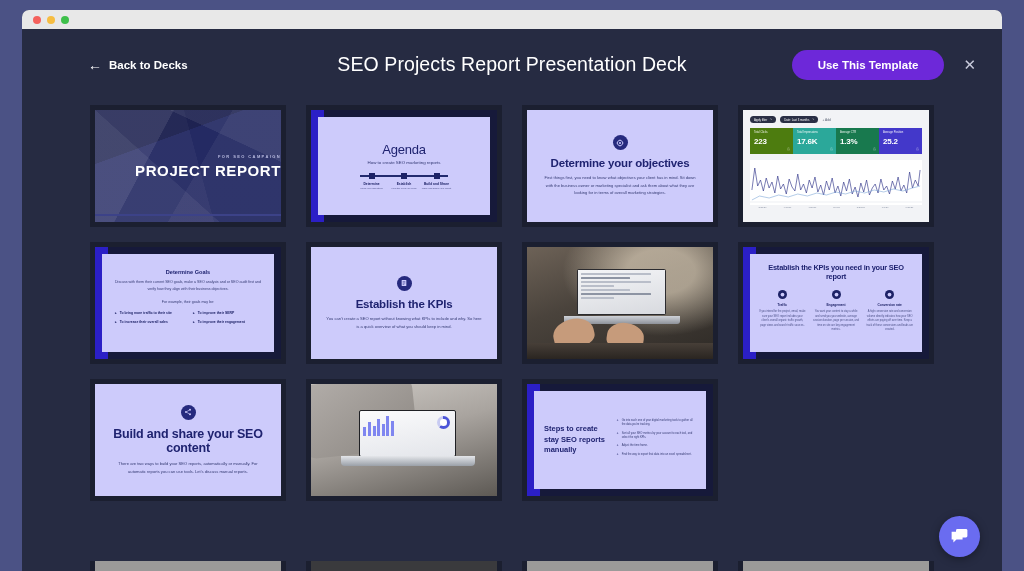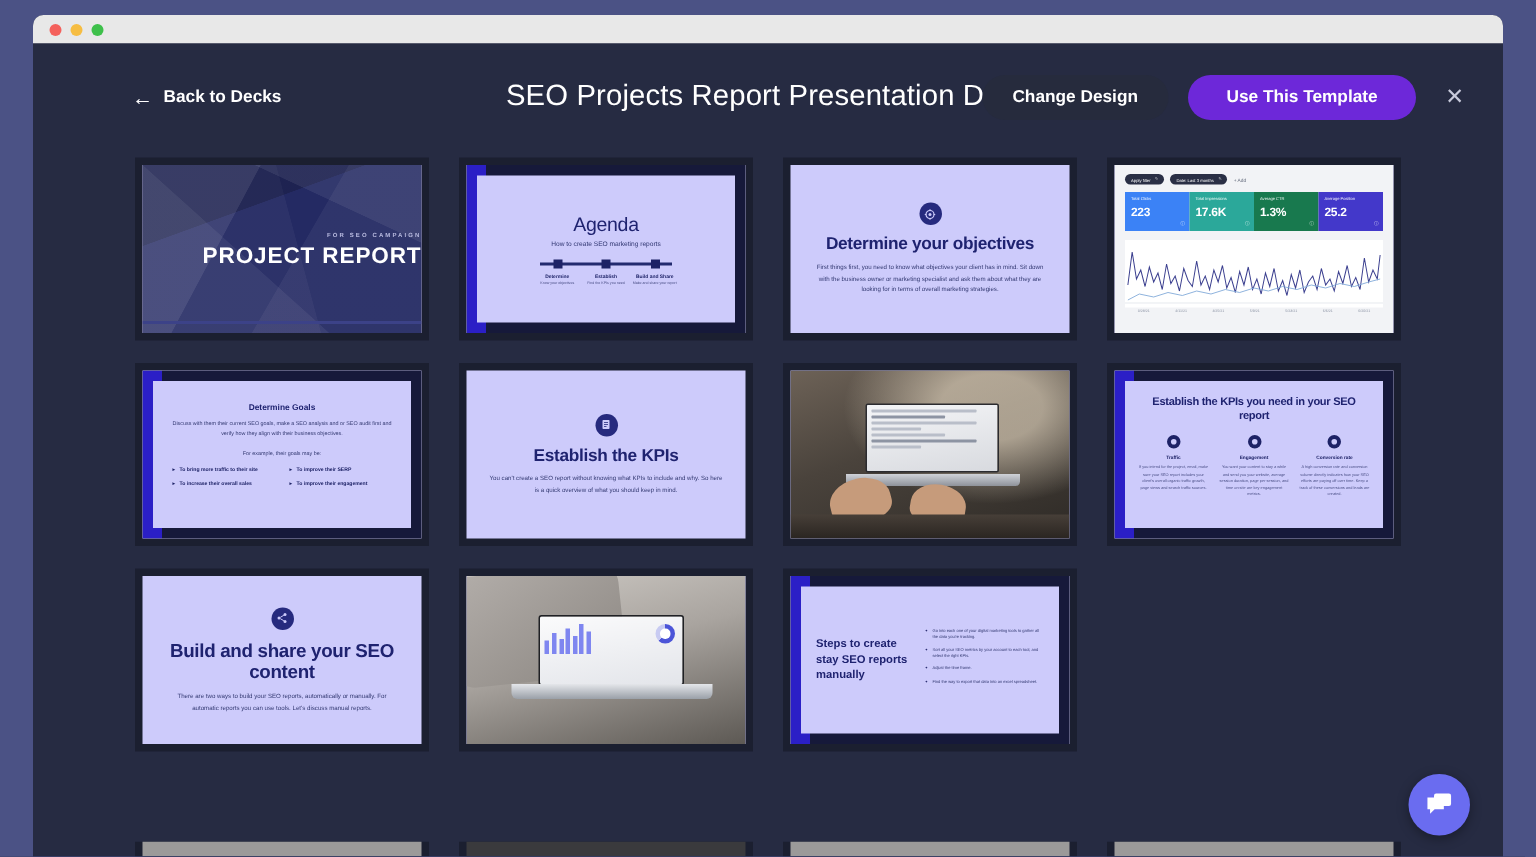--- a/index.html
+++ b/index.html
@@ -344,21 +344,20 @@
 
       <div id="app-header">
         <div id="back-to-decks">
           <span class="arrow">←</span>
           <span>Back to Decks</span>
         </div>
 
         <div id="deck-title">SEO Projects Report Presentation Deck</div>
 
         <div id="header-actions">
-          <button class="btn secondary">Change Design</button>
           <button class="btn primary">Use This Template</button>
           <button id="close-button">✕</button>
         </div>
       </div>
 
       <div id="slide-grid">
 
         <div class="slide-card">
           <div class="slide-inner">
             <div class="poly-bg"></div>
@@ -422,21 +421,21 @@
                   <span>Apply filter</span>
                   <span class="pen">✎</span>
                 </div>
                 <div class="pill">
                   <span>Date: Last 3 months</span>
                   <span class="pen">✎</span>
                 </div>
                 <div class="dash-add">+ Add</div>
               </div>
               <div class="kpis">
-                <div class="kpi" style="background:#3b82f6">
+                <div class="kpi" style="background:#4d7c0f">
                   <div class="k-lab">Total Clicks</div>
                   <div class="k-val">223</div>
                   <div class="k-i">ⓘ</div>
                 </div>
                 <div class="kpi" style="background:#2ba89a">
                   <div class="k-lab">Total Impressions</div>
                   <div class="k-val">17.6K</div>
                   <div class="k-i">ⓘ</div>
                 </div>
                 <div class="kpi" style="background:#18794e">

